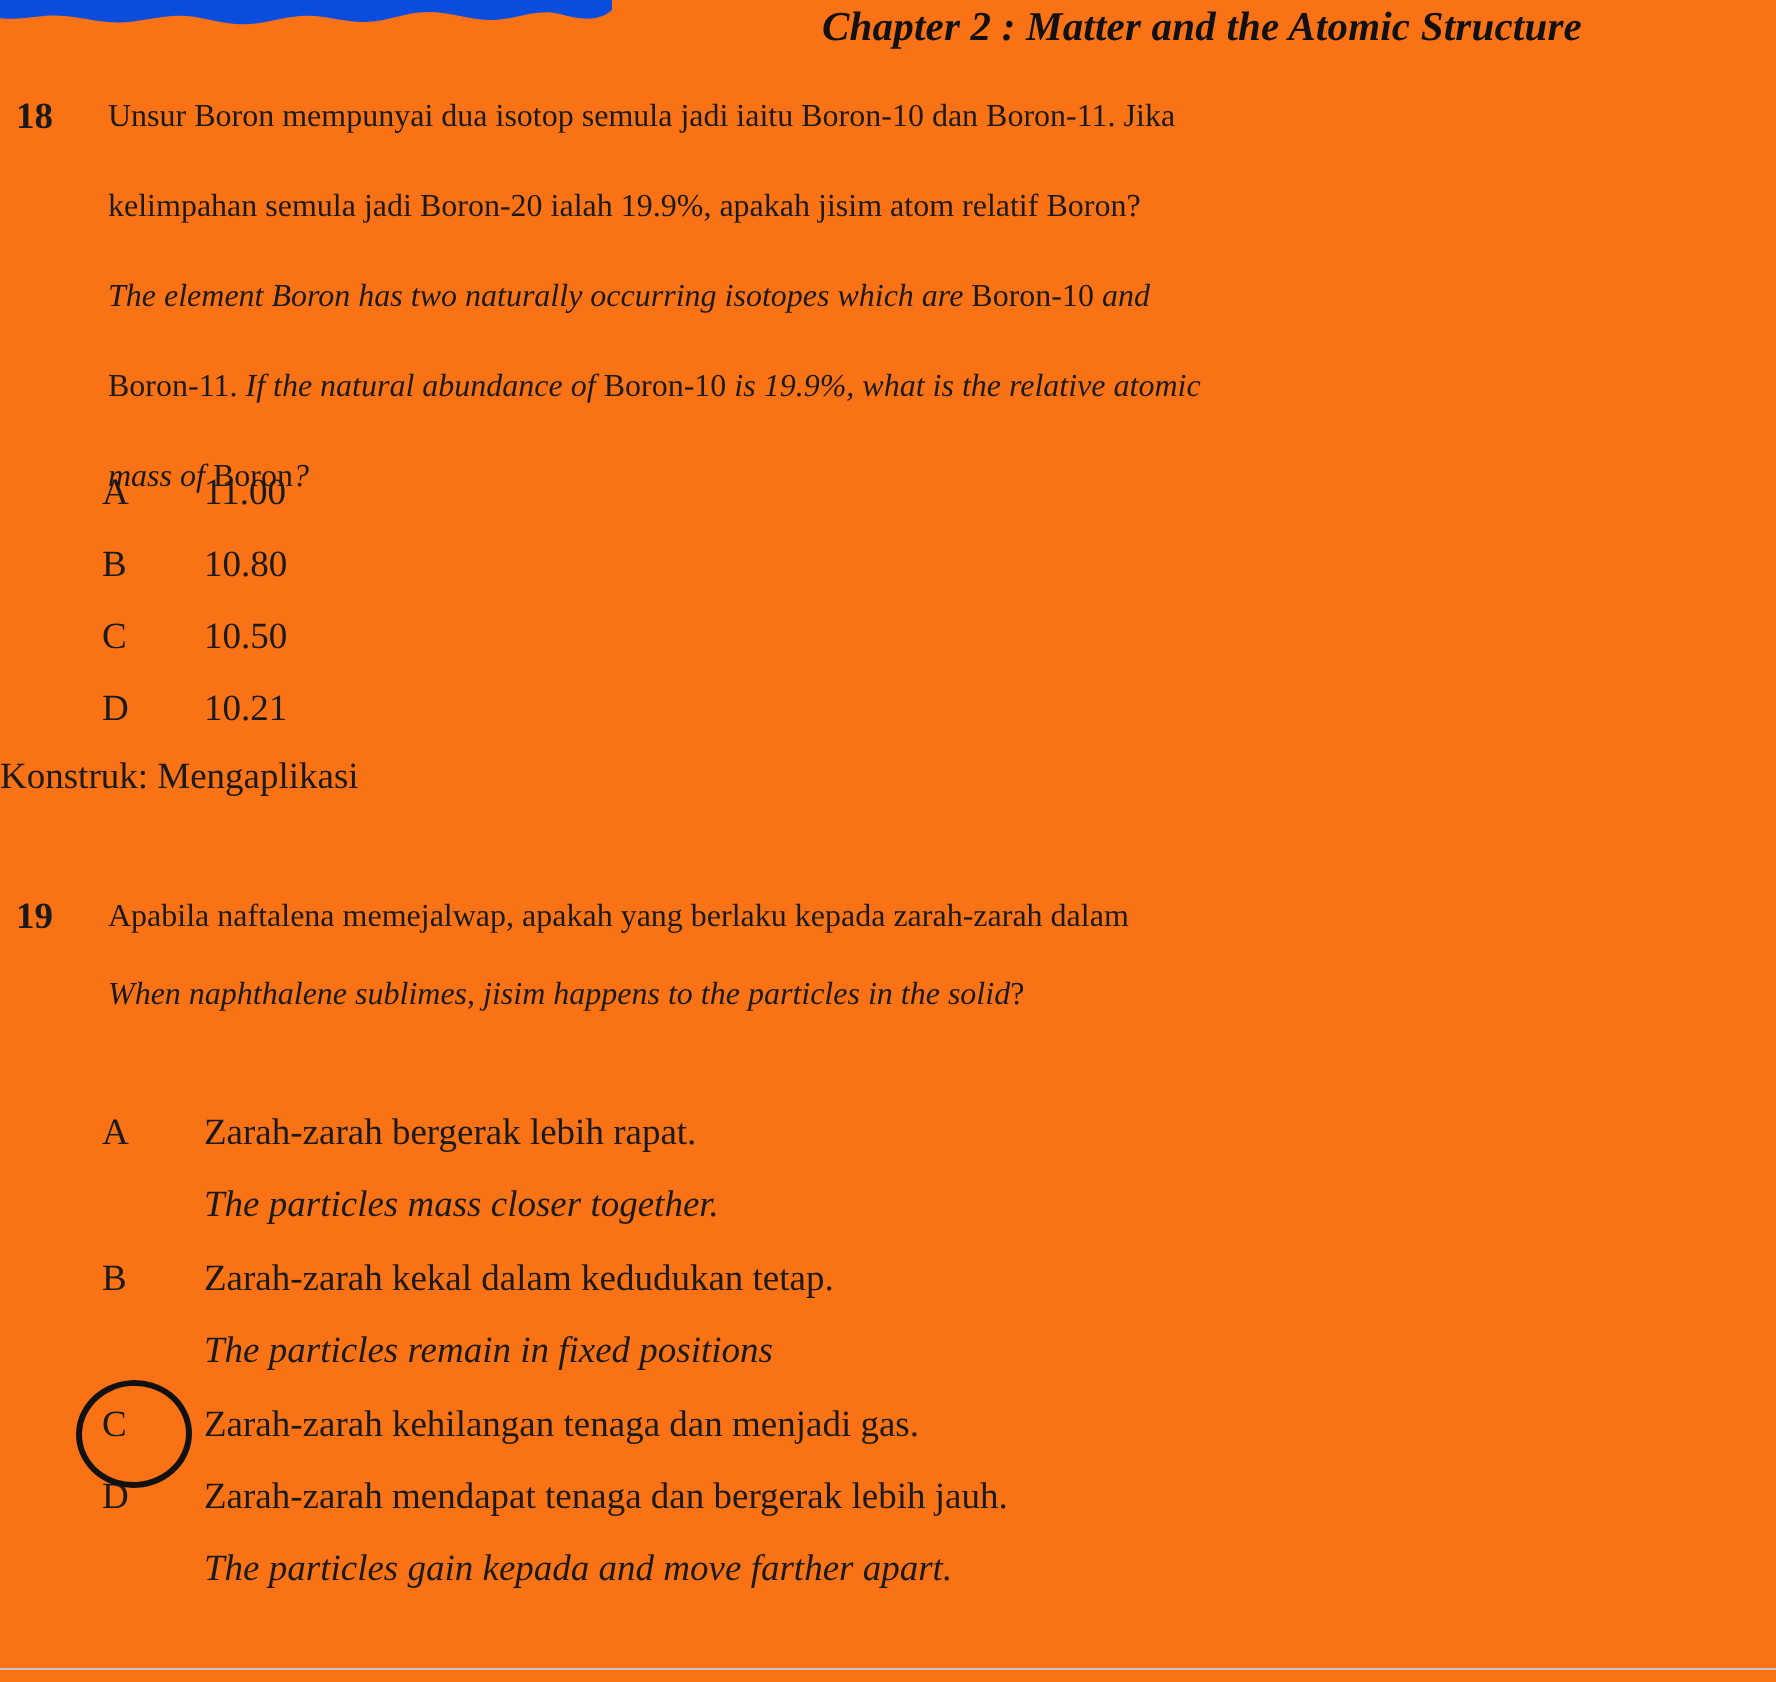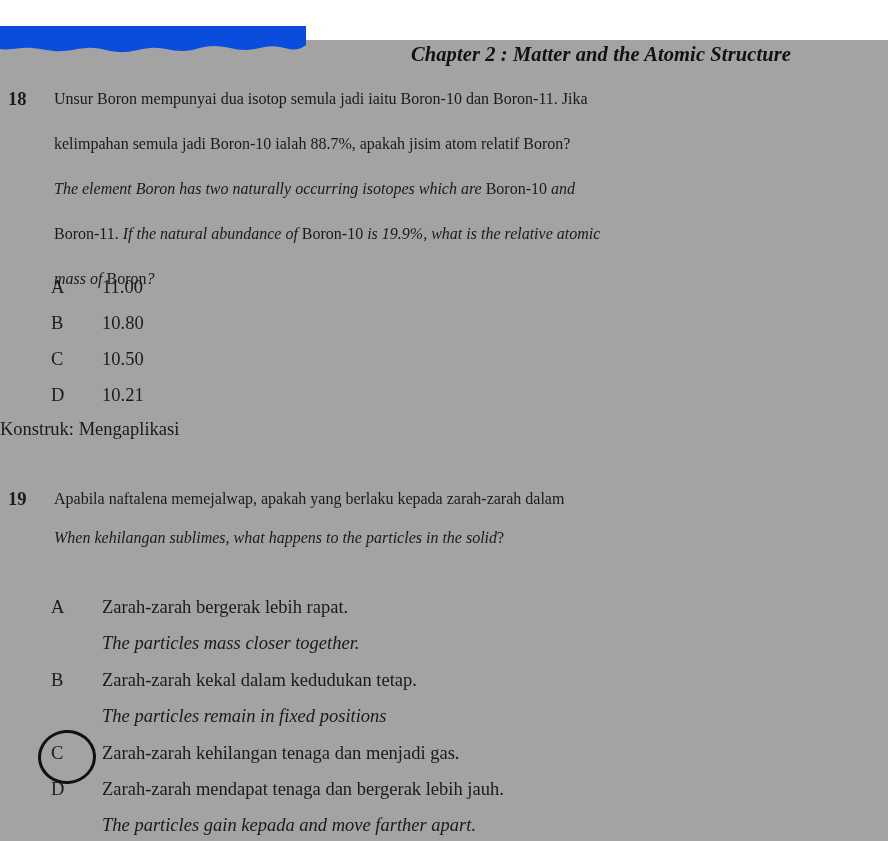--- a/index.html
+++ b/index.html
@@ -13,22 +13,21 @@
     position: relative;
     overflow: hidden;
     font-family: "Liberation Serif", "DejaVu Serif", serif;
     color: #1a1a1a;
     -webkit-font-smoothing: antialiased;
   }
 
   .page {
     position: absolute;
     inset: 0;
-    background: #a3a3a3;
-    margin-top: 40px;
+    background: #f97316;
   }
 
   
   .marker-blob {
     position: absolute;
     left: 0;
     top: -14px;
     width: 306px;
     height: 27px;
     pointer-events: none;
@@ -164,21 +163,21 @@
                                C42,24 34,21 22,22 C12,23 6,24 0,23 Z" fill="#0A4CDC"></path>
     </svg>
   </div>
 
   <div class="chapter-header">Chapter  2 : Matter and the Atomic Structure</div>
 
   <div class="question" id="question-18">
     <div class="q-number">18</div>
     <div class="stem" id="q18-stem">
         <span class="ln"><span class="roman">Unsur Boron mempunyai dua isotop semula jadi iaitu Boron-10 dan Boron-11. Jika</span></span>
-        <span class="ln"><span class="roman">kelimpahan semula jadi Boron-10 ialah 88.7%, apakah jisim atom relatif Boron?</span></span>
+        <span class="ln"><span class="roman">kelimpahan semula jadi Boron-20 ialah 19.9%, apakah jisim atom relatif Boron?</span></span>
         <span class="ln"><span class="ital">The element Boron has two naturally occurring isotopes which are </span><span class="roman">Boron-10</span><span class="ital"> and</span></span>
         <span class="ln"><span class="roman">B</span><span class="roman">oron-11. </span><span class="ital">If the natural abundance of </span><span class="roman">B</span><span class="roman">oron-10</span><span class="ital"> is 19.9%, what is the relative atomic</span></span>
         <span class="ln"><span class="ital">mass of </span><span class="roman">Boron</span><span class="ital">?</span></span>
       </div>
     <div class="options" id="q18-options" style="top: 188px;">
         <div class="option-row">
           <span class="opt-letter">A</span>
           <span class="opt-text">11.00</span>
         </div>
         <div class="option-row">
@@ -195,21 +194,21 @@
         </div>
       </div>
   </div>
 
   <div class="konstruk">Konstruk: Mengaplikasi</div>
 
   <div class="question" id="question-19">
     <div class="q-number">19</div>
     <div class="stem" id="q19-stem">
         <span class="ln"><span class="roman">Apabila naftalena memejalwap, apakah yang berlaku kepada zarah-zarah dalam</span></span>
-        <span class="ln"><span class="ital">When kehilangan sublimes, what happens to the particles in the solid</span><span class="roman">?</span></span>
+        <span class="ln"><span class="ital">When naphthalene sublimes, jisim happens to the particles in the solid</span><span class="roman">?</span></span>
       </div>
     <div class="options" id="q19-options" style="top: 108px;">
         <div class="option-row">
           <span class="opt-letter">A</span>
           <span class="opt-text">Zarah-zarah bergerak lebih rapat.</span>
         </div>
         <div class="option-row sub">
           <span class="opt-text en">The particles mass closer together.</span>
         </div>
         <div class="option-row">

